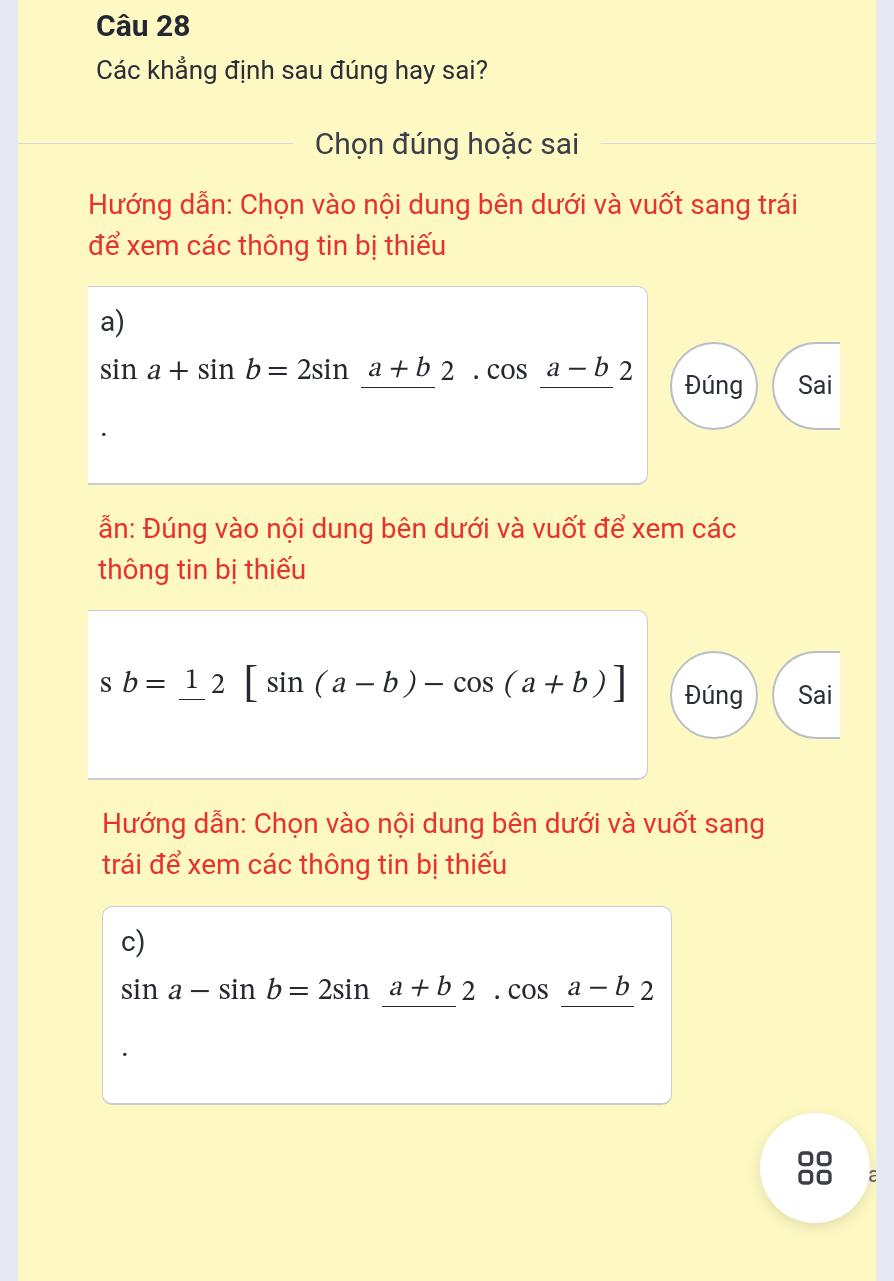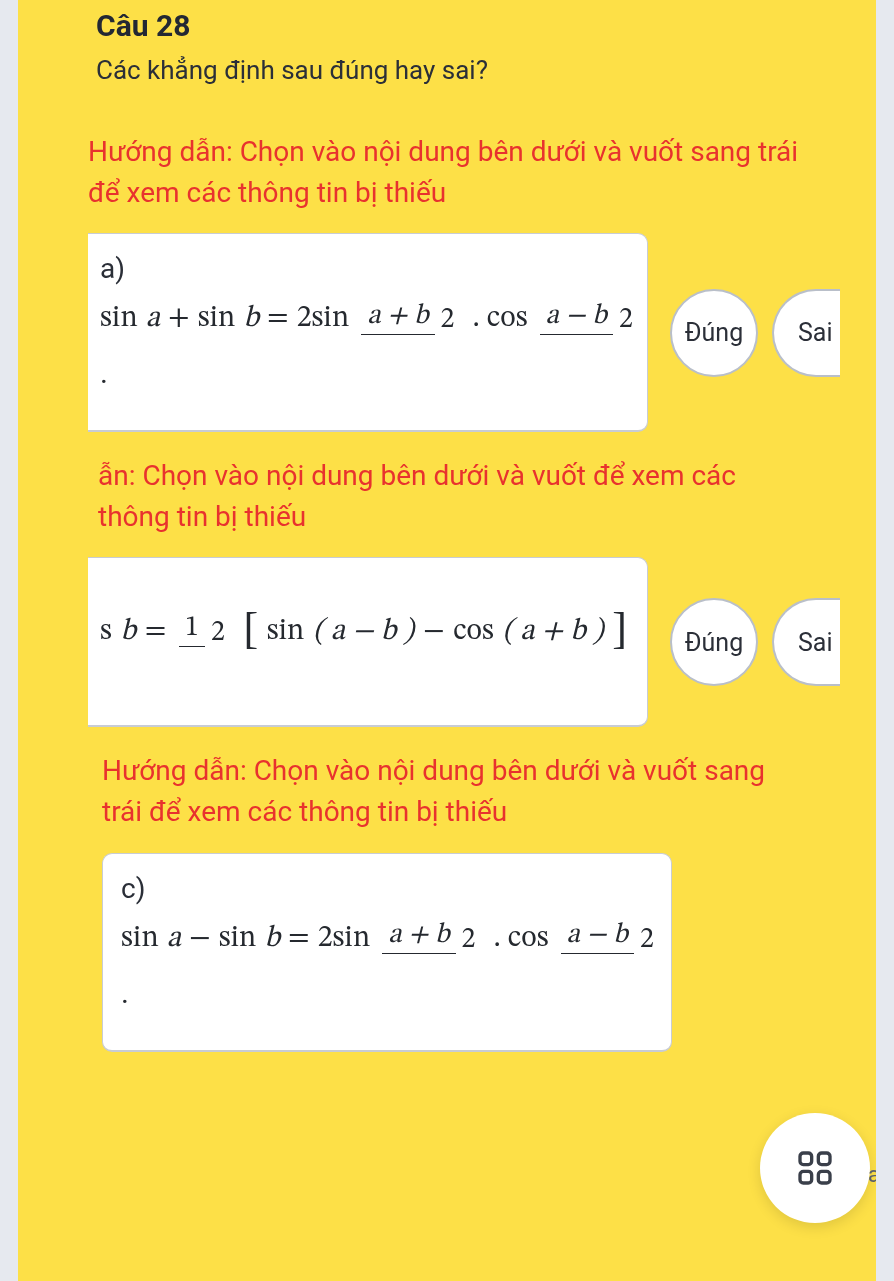--- a/index.html
+++ b/index.html
@@ -1,20 +1,20 @@
 <!DOCTYPE html>
 <html><head>
 <meta charset="utf-8">
 <style>
   * { box-sizing: border-box; margin: 0; padding: 0; }
   html, body { width: 894px; height: 1281px; font-family: "Segoe UI", Roboto, Arial, sans-serif; background: #eef0f4; color: #2b2f38; }
   .page {
     width: 894px;
     height: 1281px;
-    background: #fde047;
+    background: #fef9c3;
     border-left: 18px solid #e6e9ef;
     border-right: 18px solid #e6e9ef;
     position: relative;
     overflow: hidden;
   }
   .header {
     padding: 8px 78px 20px 78px;
   }
   .q-title {
     font-weight: 700;
@@ -170,20 +170,25 @@
 </head>
 <body>
 
 <div class="page">
 
   <div class="header">
     <div class="q-title">Câu 28</div>
     <div class="q-prompt">Các khẳng định sau đúng hay sai?</div>
   </div>
 
+  <div class="divider-row">
+    <div class="line"></div>
+    <div class="mid">Chọn đúng hoặc sai</div>
+    <div class="line"></div>
+  </div>
 
   <div class="hint shiftA">Hướng dẫn: Chọn vào nội dung bên dưới và vuốt sang trái để xem các thông tin bị thiếu</div>
   <div class="row">
     <div class="statement">
       <div class="opt-label">a)</div>
       <div class="math">
         <span class="roman">sin</span>
           <span class="it">a</span>
         <span>+</span>
         <span class="roman">sin</span>
@@ -201,21 +206,21 @@
         </span>
       </div>
       <div class="dotend">.</div>
     </div>
     <div class="answers">
       <div class="circle-btn">Đúng</div>
       <div class="circle-btn clip">Sai</div>
     </div>
   </div>
 
-  <div class="hint shiftB">ẫn: Chọn vào nội dung bên dưới và vuốt để xem các thông tin bị thiếu</div>
+  <div class="hint shiftB">ẫn: Đúng vào nội dung bên dưới và vuốt để xem các thông tin bị thiếu</div>
   <div class="row">
     <div class="statement wB" style="justify-content:center;">
       <div class="math">
         <span class="roman">s</span>
           <span class="it">b</span>
         <span>=</span>
         <span class="frac">
           <span class="num">1</span>
           <span class="den">2</span>
         </span>

